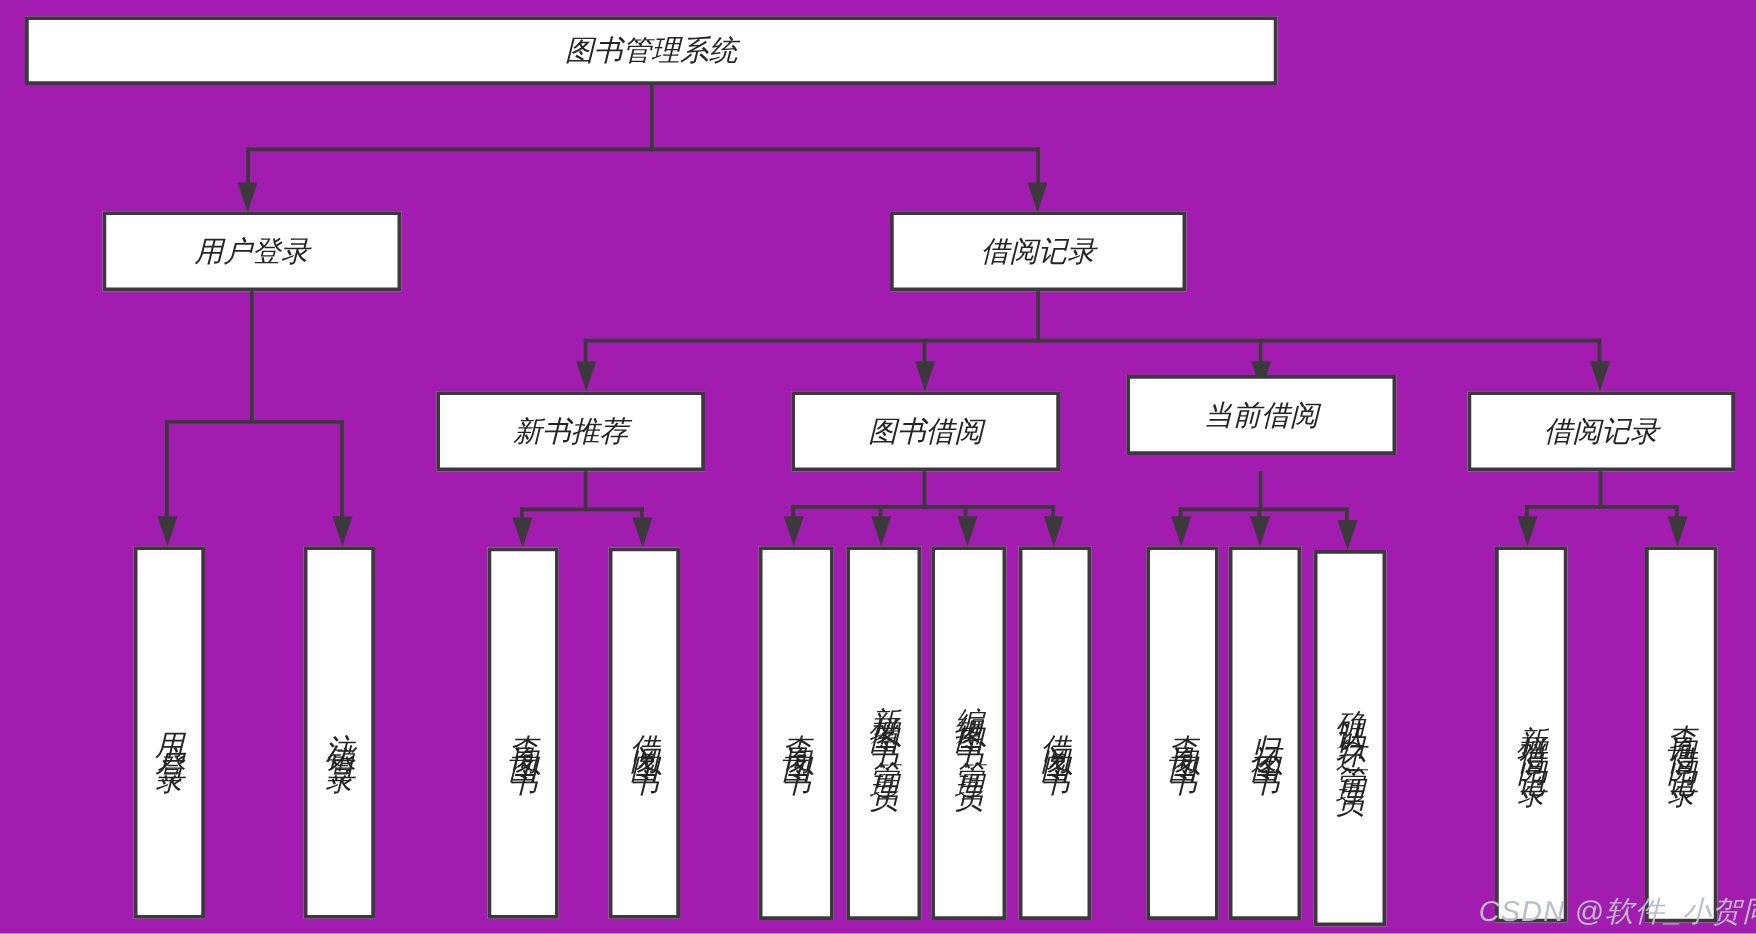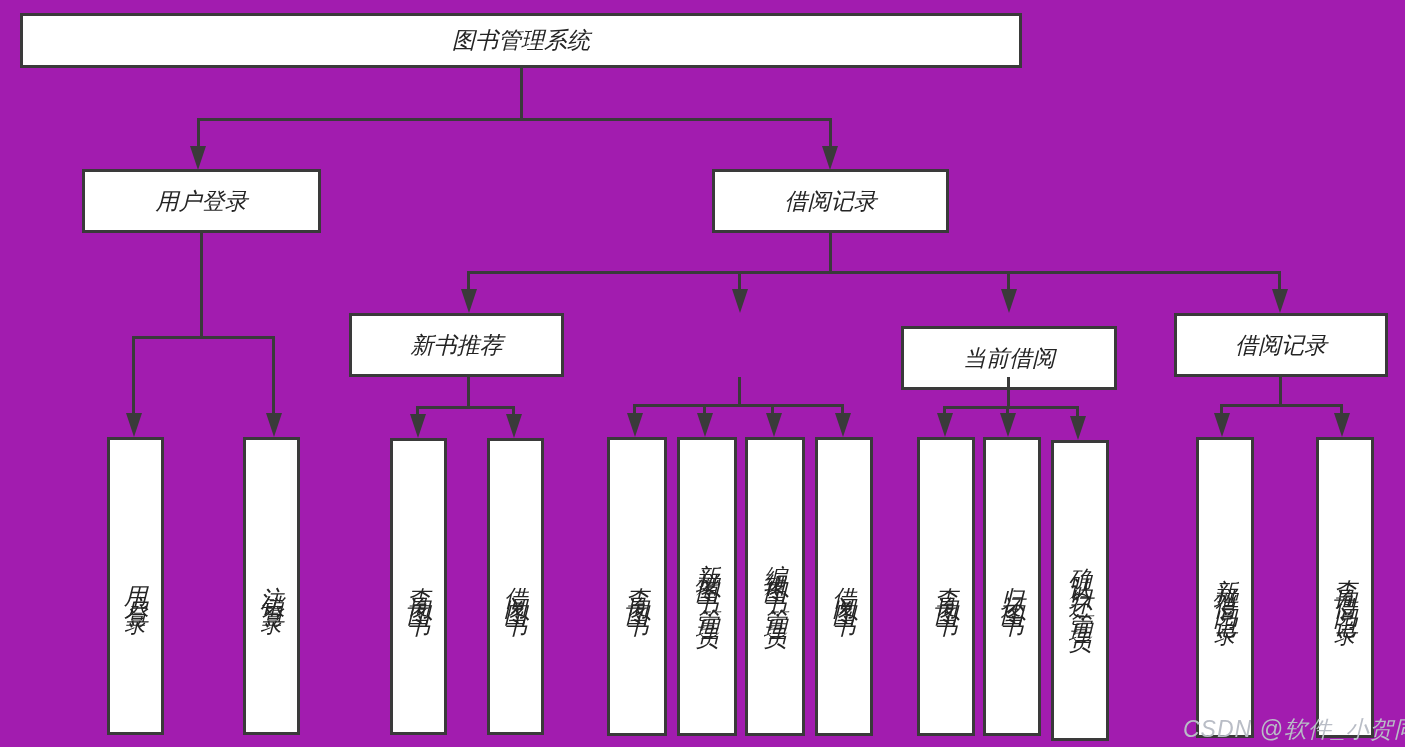--- a/index.html
+++ b/index.html
@@ -69,21 +69,22 @@
   <div class="vl" style="left:467px;top:271px;height:21px"></div>
   <div class="vl" style="left:738px;top:271px;height:21px"></div>
   <div class="vl" style="left:1007px;top:271px;height:21px"></div>
   <div class="vl" style="left:1278px;top:271px;height:21px"></div>
   <div class="ar" style="left:461px;top:289px"></div>
   <div class="ar" style="left:732px;top:289px"></div>
   <div class="ar" style="left:1001px;top:289px"></div>
   <div class="ar" style="left:1272px;top:289px"></div>
 
   <div class="box" style="left:349px;top:313px;width:215px;height:64px">新书推荐</div>
-  <div class="box" style="left:901px;top:326px;width:216px;height:64px">当前借阅</div>
+  <div class="box" style="left:633px;top:313px;width:215px;height:64px">图书借阅</div>
+  <div class="box" style="left:901px;top:300px;width:216px;height:64px">当前借阅</div>
   <div class="box" style="left:1174px;top:313px;width:214px;height:64px">借阅记录</div>
 
   <div class="vl" style="left:467px;top:377px;height:32px"></div>
   <div class="hl" style="left:416px;top:406px;width:99px"></div>
   <div class="vl" style="left:416px;top:406px;height:11px"></div>
   <div class="vl" style="left:512px;top:406px;height:11px"></div>
   <div class="ar" style="left:410px;top:414px"></div>
   <div class="ar" style="left:506px;top:414px"></div>
 
   <div class="vl" style="left:738px;top:377px;height:30px"></div>

